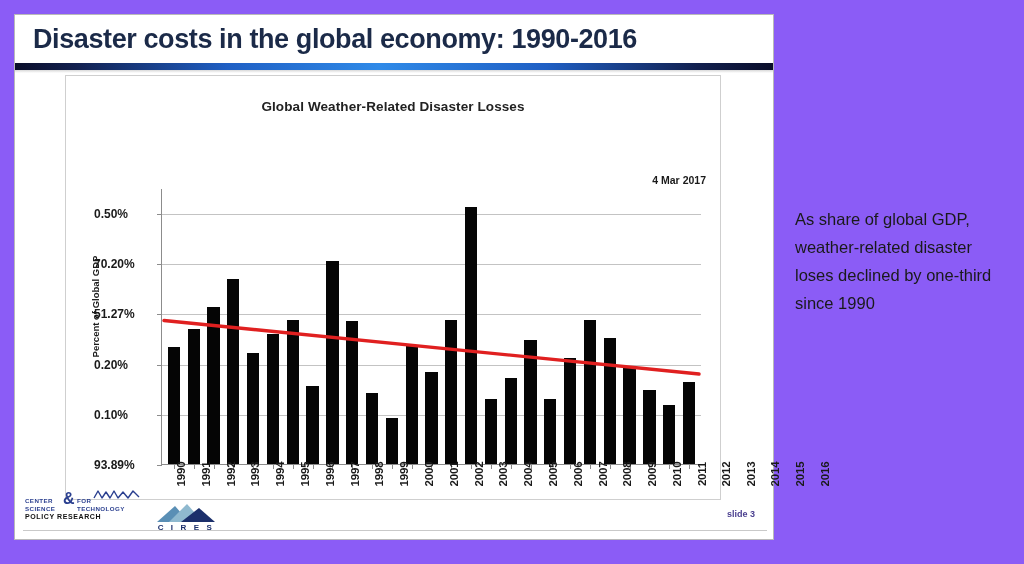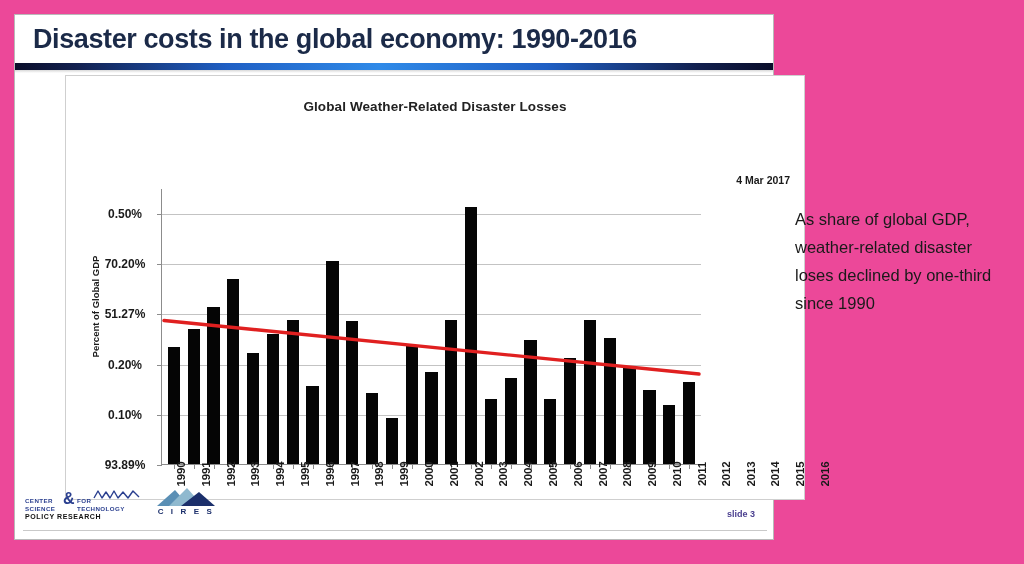--- a/index.html
+++ b/index.html
@@ -9,21 +9,21 @@
     height: 564px;
     background: #ffffff;
     font-family: "Liberation Sans", sans-serif;
     overflow: hidden;
   }
 
   #slide {
     position: relative;
     width: 1024px;
     height: 564px;
-    background: #ec4899;
+    background: #8b5cf6;
   }
 
   
   .slide-frame {
     position: absolute;
     left: 14px;
     top: 14px;
     width: 760px;
     height: 526px;
     border: 1px solid #b9b9b9;
@@ -74,21 +74,21 @@
     width: 100%;
     height: 3px;
     background: linear-gradient(to bottom, #d8d8d8, #ffffff);
   }
 
   
   .chart-card {
     position: absolute;
     left: 50px;
     top: 60px;
-    width: 740px;
+    width: 656px;
     height: 425px;
     border: 1px solid #cfcfcf;
     background: #ffffff;
   }
 
   .chart-title-block {
     text-align: center;
     padding-top: 22px;
     color: #222222;
   }
@@ -128,21 +128,21 @@
     transform: rotate(-90deg);
     transform-origin: center center;
     margin-left: -73px;
     white-space: nowrap;
   }
 
   .y-tick-label {
     position: absolute;
     right: 0;
     width: 62px;
-    text-align: center;
+    text-align: left;
     font-size: 12px;
     font-weight: bold;
     color: #1a1a1a;
     transform: translateY(-7px);
   }
   .y-labels {
     position: absolute;
     left: 28px;
     top: 0;
     width: 62px;
@@ -305,21 +305,21 @@
   .logo-cstpr .l1b { position: absolute; left: 52px; top: 6px; }
   .logo-cstpr .l2b { position: absolute; left: 52px; top: 14px; }
   .logo-cstpr .squiggle {
     position: absolute; left: 68px; top: -2px;
     width: 48px; height: 12px;
   }
 
   .logo-cires {
     position: absolute;
     left: 140px;
-    top: 0;
+    top: 16px;
     width: 62px;
     height: 32px;
   }
   .logo-cires .mountains { position: absolute; left: 0; top: 0; }
   .logo-cires .cires-text {
     position: absolute; left: 0; top: 20px; width: 62px;
     text-align: center; font-size: 8px; font-weight: bold;
     color: #1b2f6b; letter-spacing: 2.6px;
   }
 

